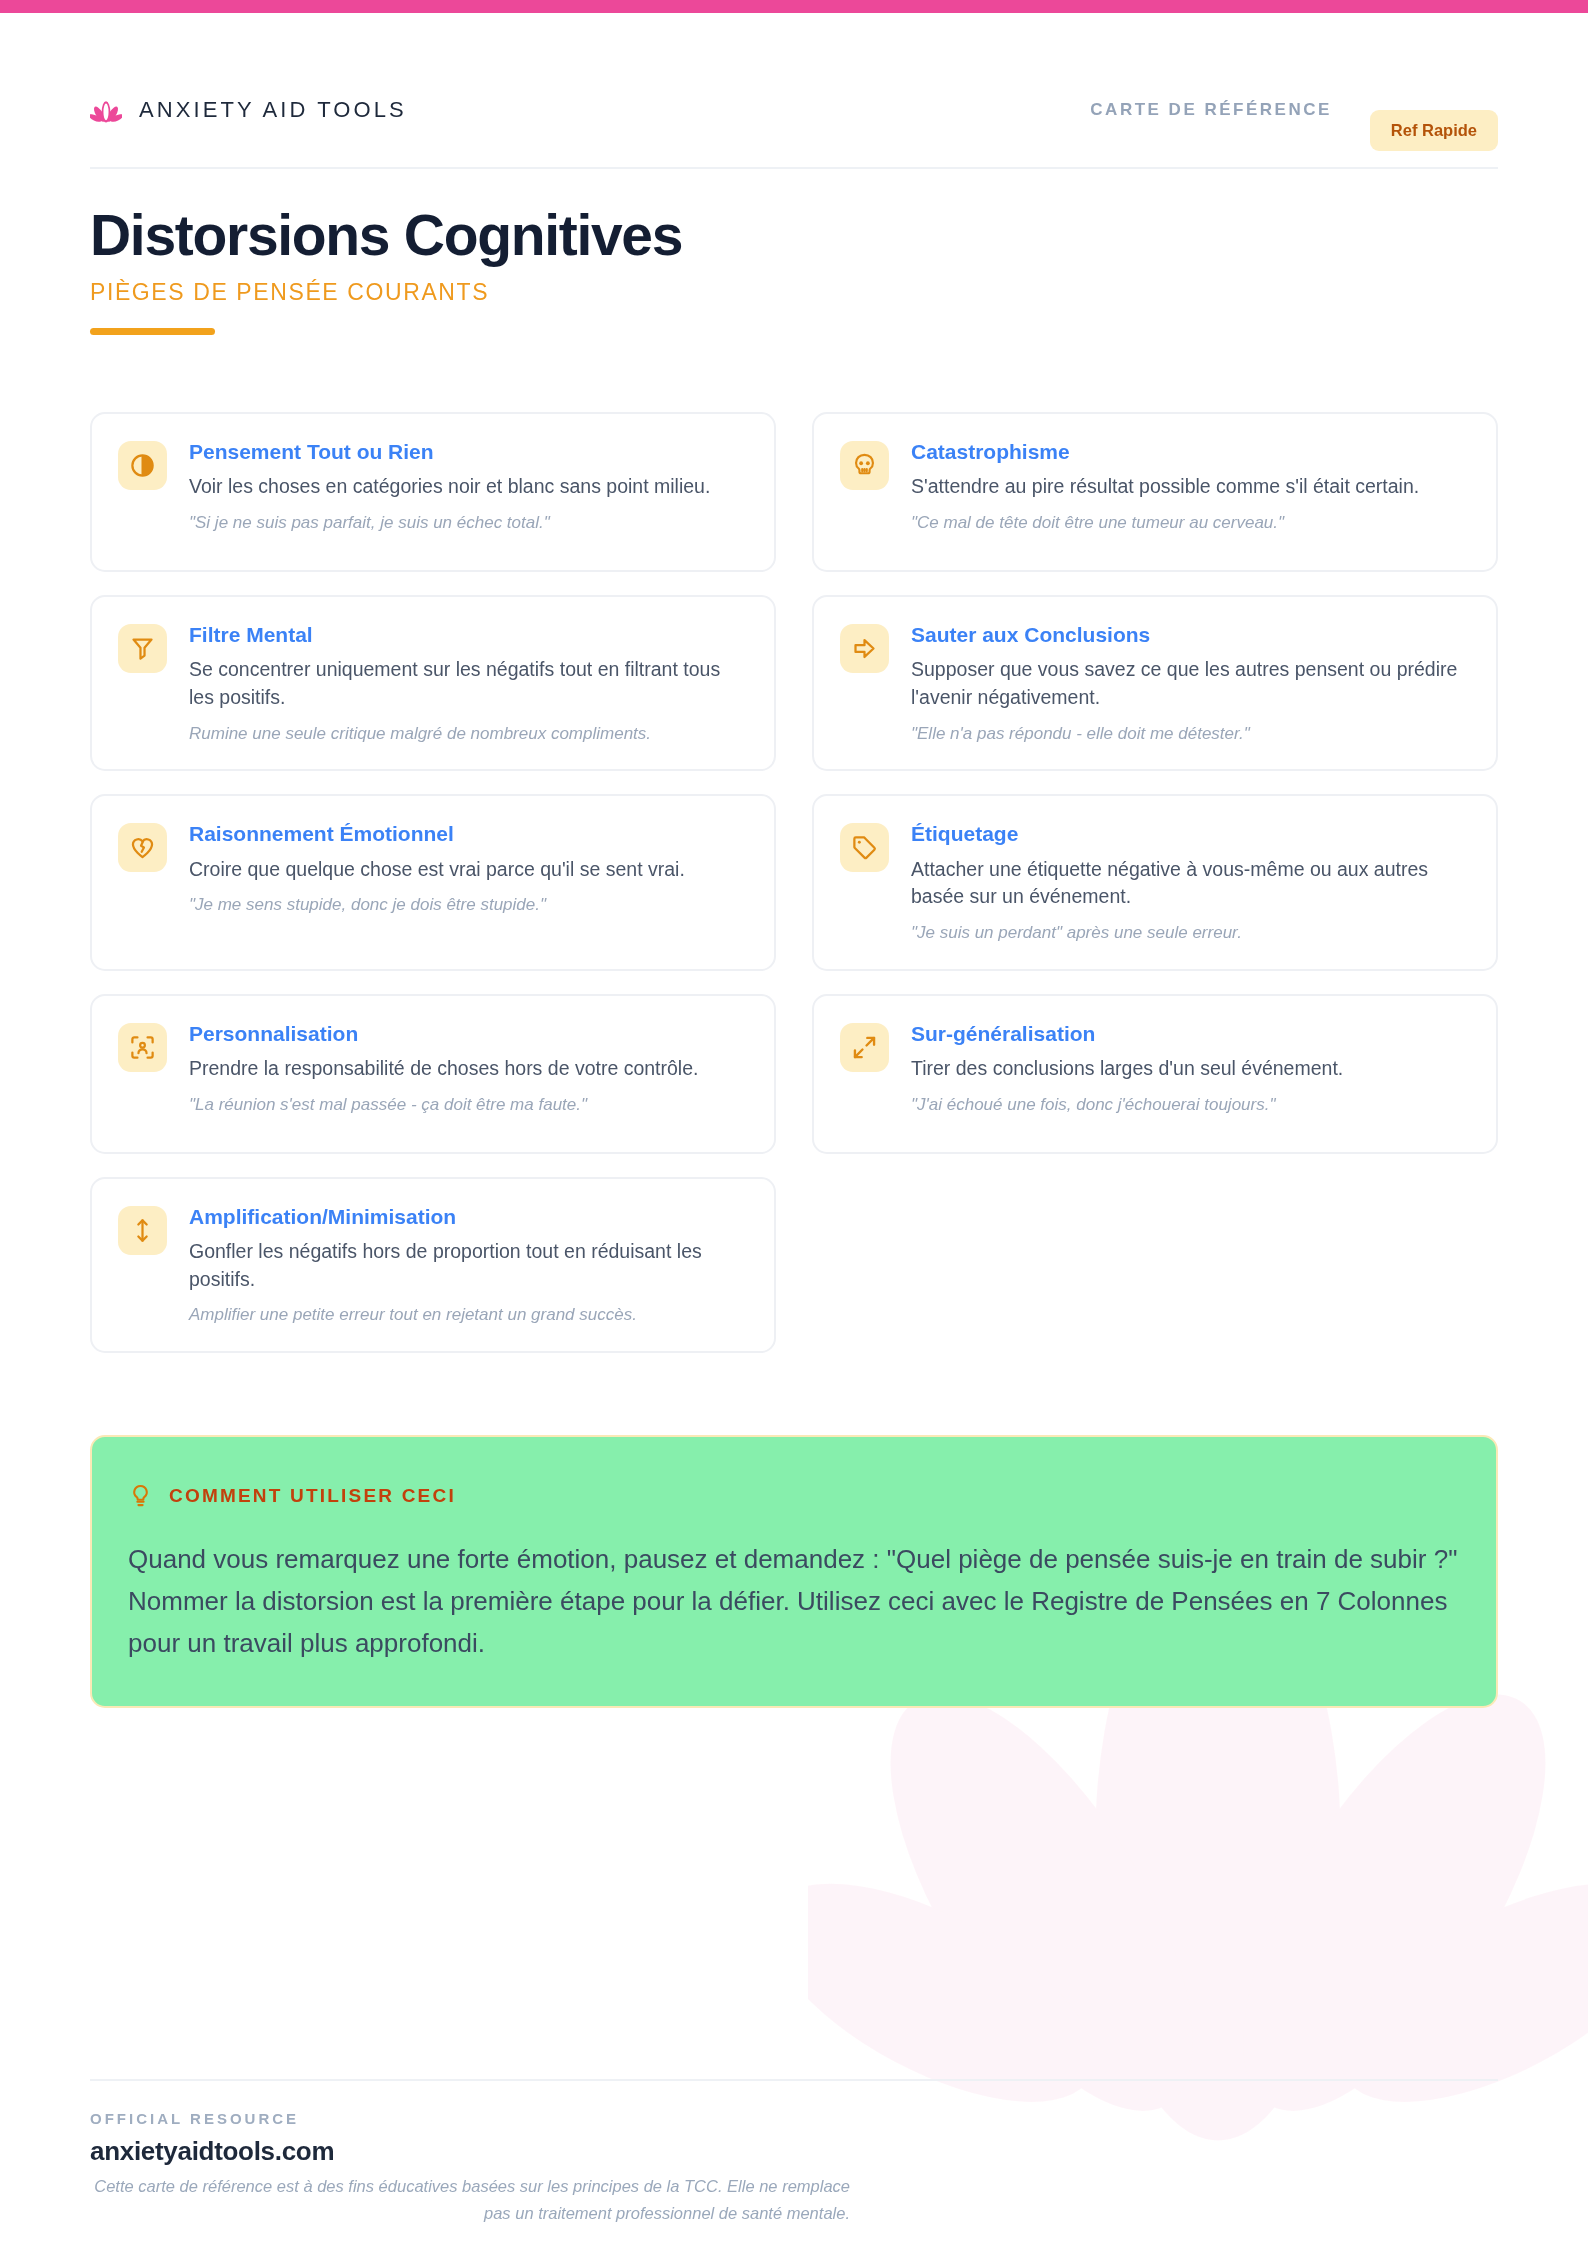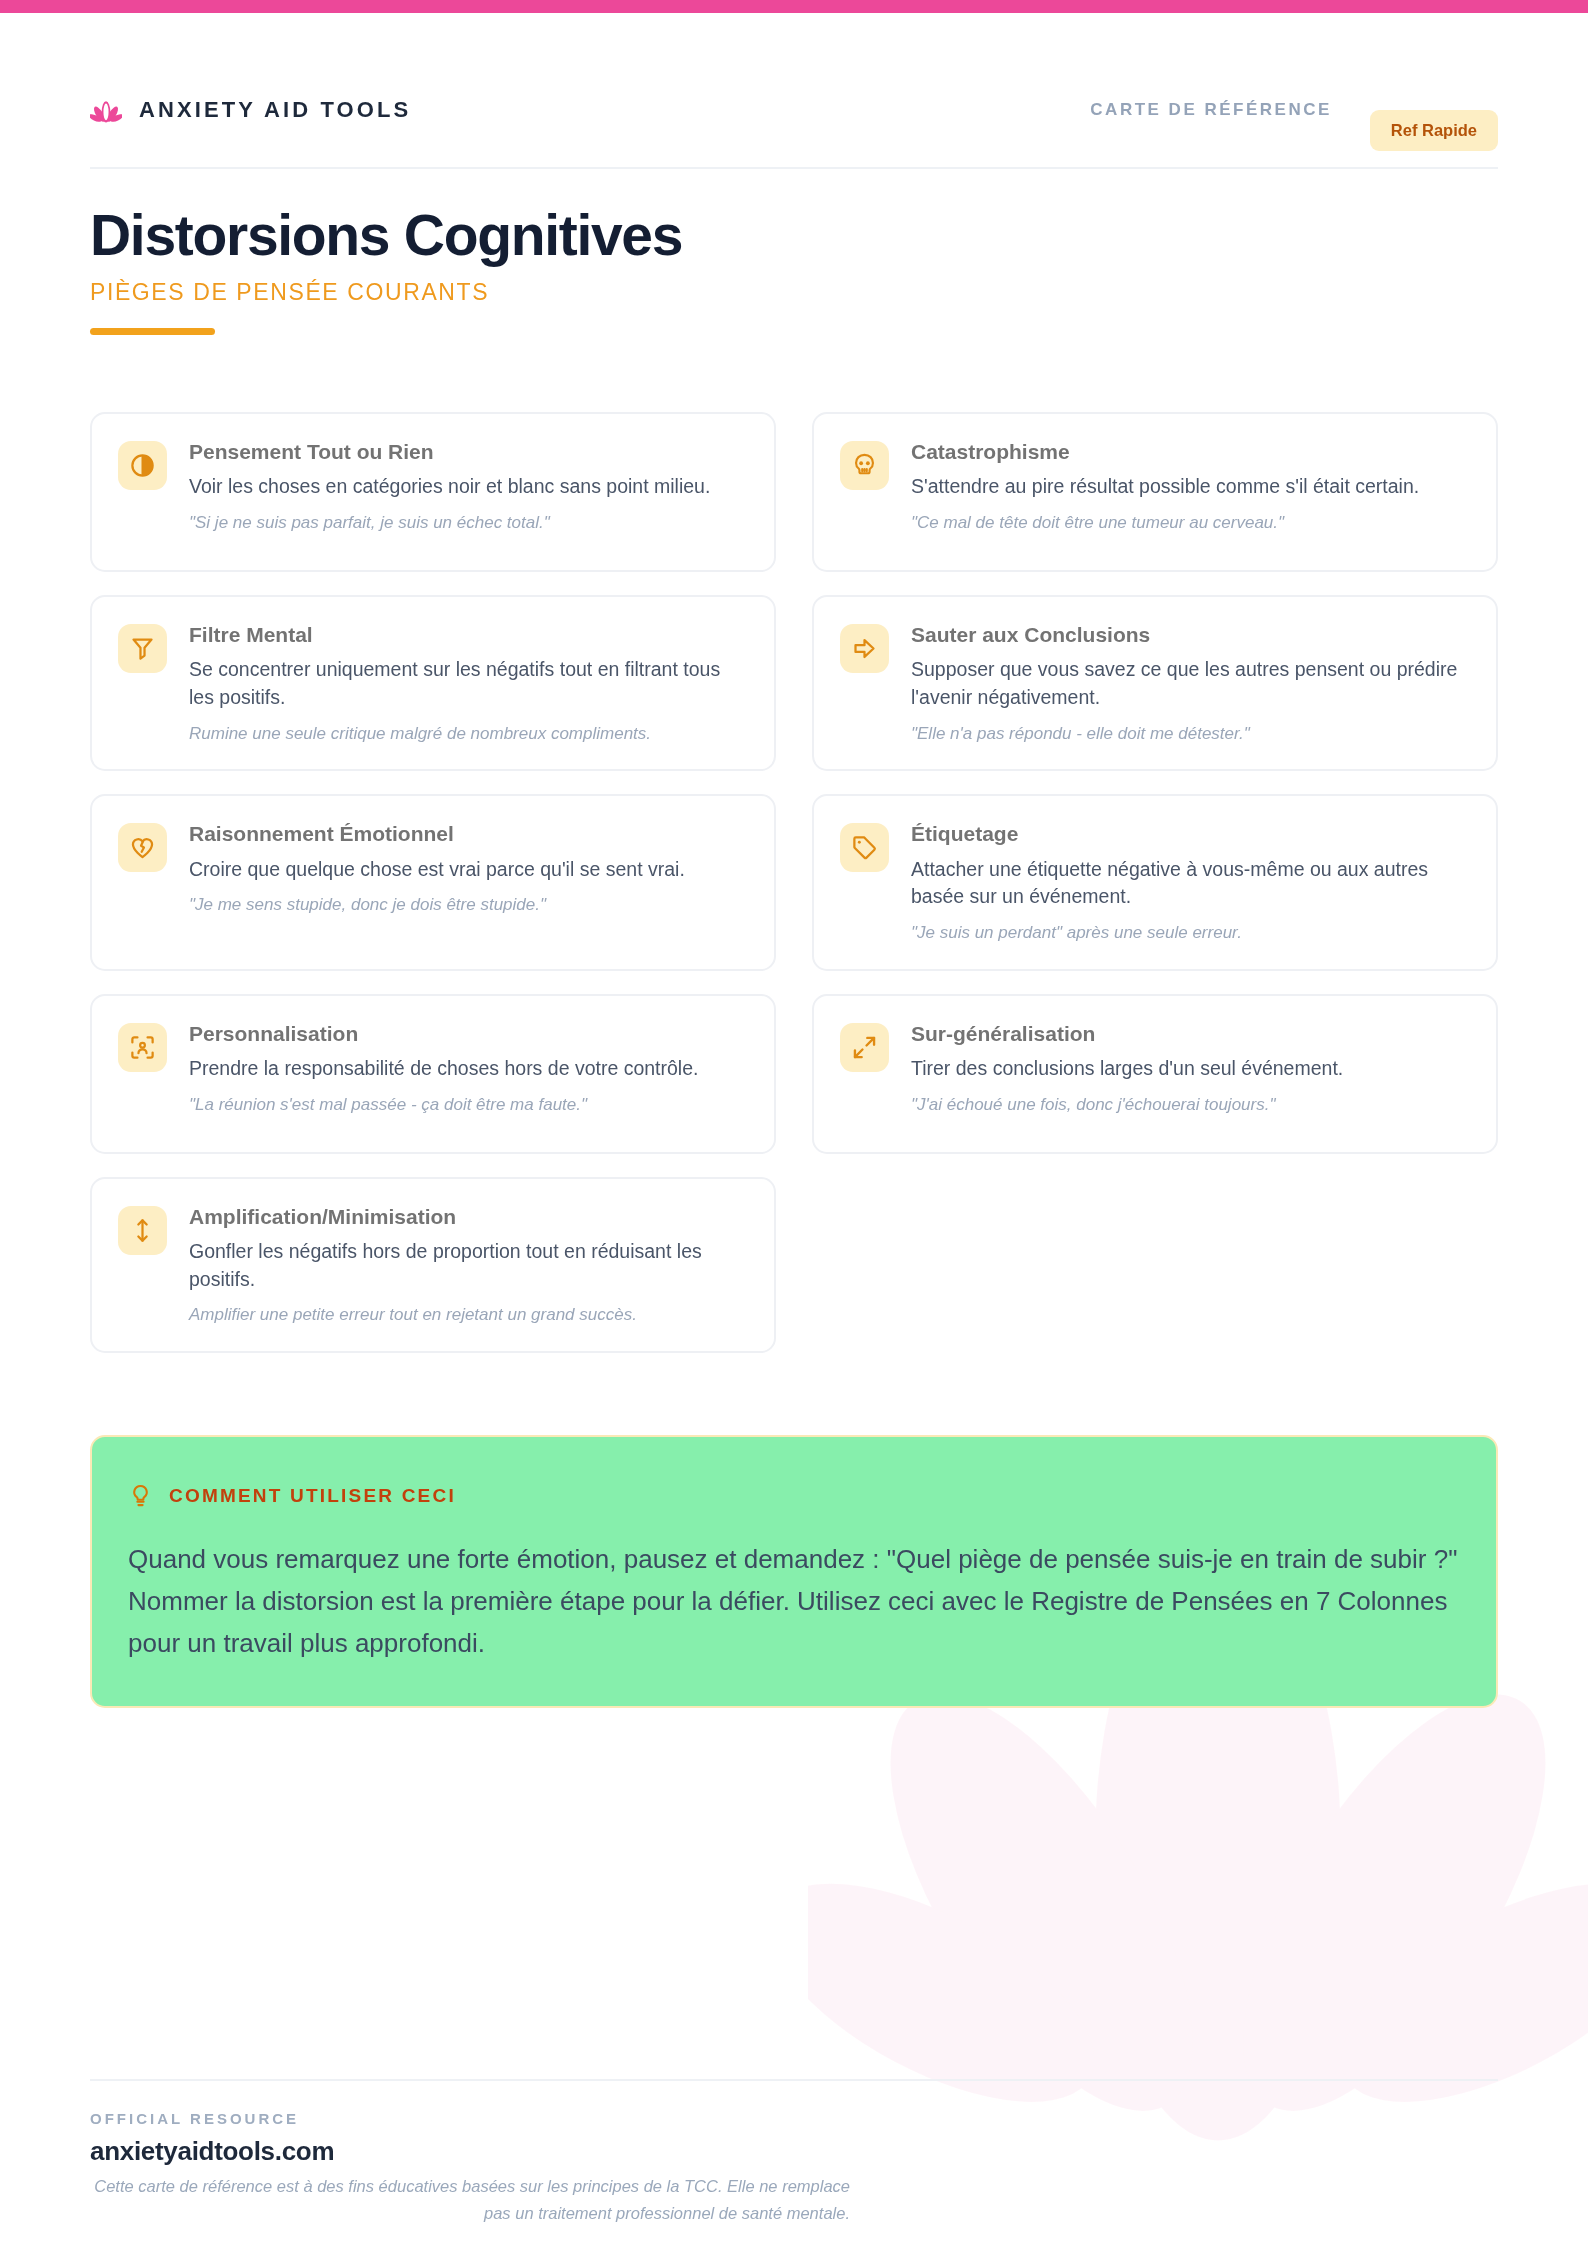--- a/index.html
+++ b/index.html
@@ -51,21 +51,21 @@
     width: 1408px;
     height: 60px;
     display: flex;
     align-items: center;
     justify-content: space-between;
   }
   .brand { display: flex; align-items: center; gap: 17px; }
   .brand-mark { width: 32px; height: 32px; display: block; }
   .brand-name {
     font-size: 22px;
-    font-weight: bold;
+    font-weight: normal;
     letter-spacing: 3.1px;
     color: #1e293b;
   }
   .header-right { display: flex; align-items: center; gap: 38px; }
   .header-label {
     font-size: 17px;
     font-weight: bold;
     letter-spacing: 2.5px;
     color: #94a3b8;
   }
@@ -145,21 +145,21 @@
     justify-content: center;
     margin-top: 2px;
   }
   .card-icon svg { display: block; }
 
   .card-body { flex: 1 1 auto; min-width: 0; }
 
   .card-title {
     font-size: 21px;
     font-weight: bold;
-    color: #737373;
+    color: #3b82f6;
     line-height: 1.2;
     margin-bottom: 9px;
   }
   .card-desc {
     font-size: 19.5px;
     color: #4a5568;
     line-height: 1.42;
   }
   .card-example {
     margin-top: 10px;

